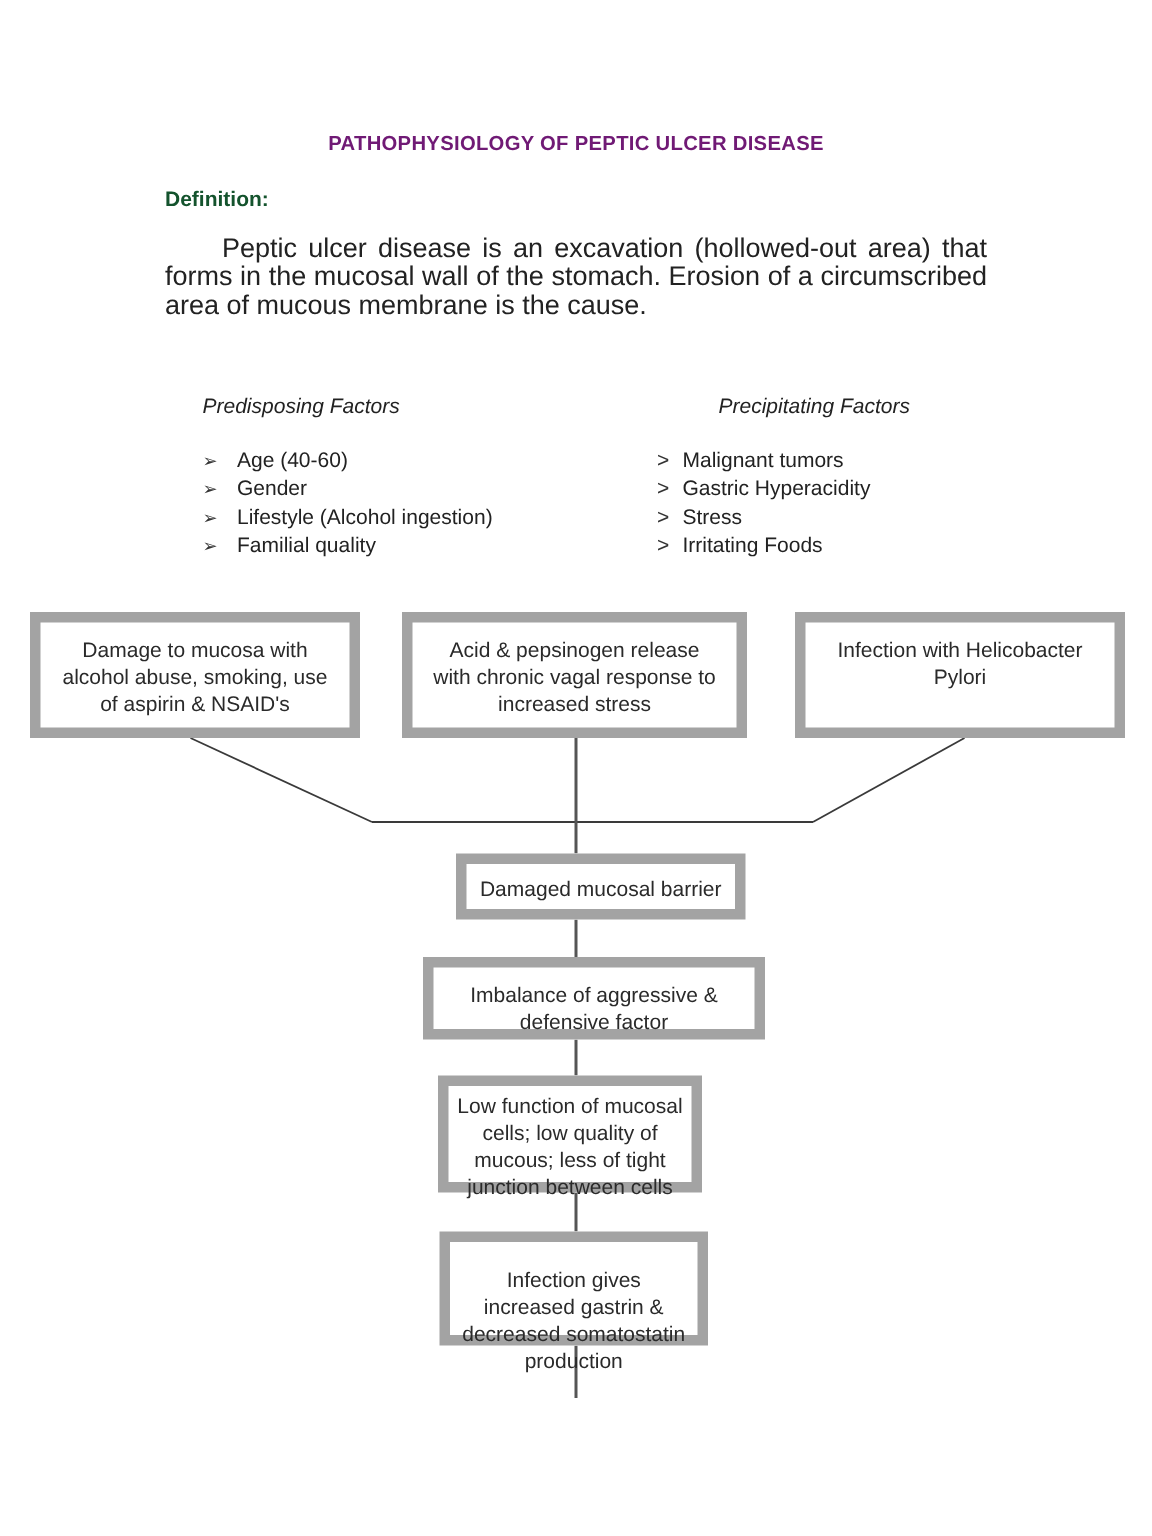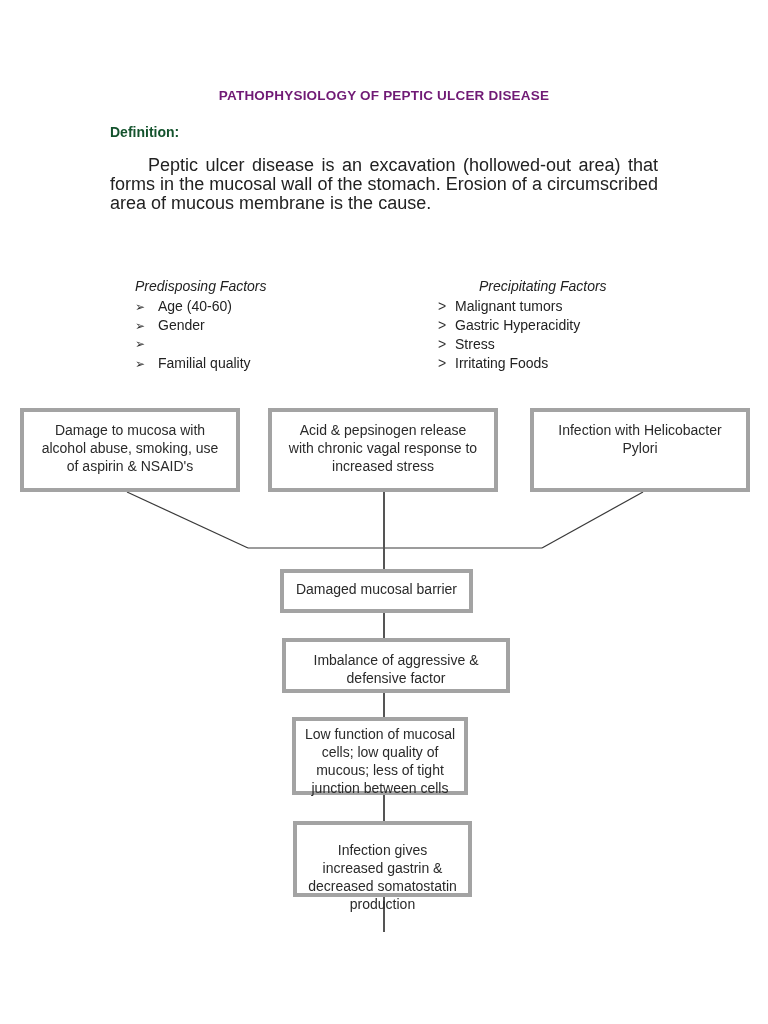--- a/index.html
+++ b/index.html
@@ -43,21 +43,20 @@
     line-height: 19px;
     text-align: justify;
     text-indent: 38px;
     color: #222;
   }
 
   .factor-heading {
     font-size: 14px;
     font-style: italic;
     color: #222;
-    margin-top: 16px;
   }
   .factor-heading.pred { top: 262px; left: 135px; }
   .factor-heading.prec { top: 262px; left: 479px; }
 
   .factor-list {
     font-size: 14px;
     color: #222;
   }
   .factor-list.pred { top: 297px; left: 135px; }
   .factor-list.prec { top: 297px; left: 438px; }
@@ -74,35 +73,35 @@
     font-size: 12px;
     color: #333;
   }
   .factor-list.prec .factor-item .bullet {
     width: 10px;
     margin-right: 7px;
     font-size: 14px;
   }
 
   .node {
-    border: 4px solid #a3a3a3;
+    border: 7px solid #a3a3a3;
     background: #ffffff;
     text-align: center;
     font-size: 14px;
     line-height: 18px;
     color: #2a2a2a;
     white-space: pre-line;
     box-sizing: border-box;
   }
   .cause-box { top: 408px; height: 84px; padding-top: 9px; }
   #cause-damage    { left: 20px;  width: 220px; }
   #cause-acid      { left: 268px; width: 230px; }
   #cause-infection { left: 530px; width: 220px; }
 
-  #flow-damaged   { left: 280px; top: 569px; width: 193px; height: 44px; padding-top: 7px; }
+  #flow-damaged   { left: 304px; top: 569px; width: 193px; height: 44px; padding-top: 7px; }
   #flow-imbalance { left: 270px; top: 638px; width: 228px; height: 55px; padding-top: 9px; margin-left: 12px; }
   #flow-lowfunc   { left: 292px; top: 717px; width: 176px; height: 78px; padding-top: 4px; }
   #flow-gastrin   { left: 293px; top: 821px; width: 179px; height: 76px; padding-top: 16px; }
 
   #connectors {
     position: absolute;
     top: 0; left: 0;
     width: 768px;
     height: 1024px;
     pointer-events: none;
@@ -126,20 +125,21 @@
     <div class="factor-item">
       <span class="bullet">➢</span>
       <span>Age (40-60)</span>
     </div>
     <div class="factor-item">
       <span class="bullet">➢</span>
       <span>Gender</span>
     </div>
     <div class="factor-item">
       <span class="bullet">➢</span>
+      <span>Lifestyle (Alcohol ingestion)</span>
     </div>
     <div class="factor-item">
       <span class="bullet">➢</span>
       <span>Familial quality</span>
     </div>
   </div>
 
   <div class="abs factor-list prec">
     <div class="factor-item">
       <span class="bullet">&gt;</span>

